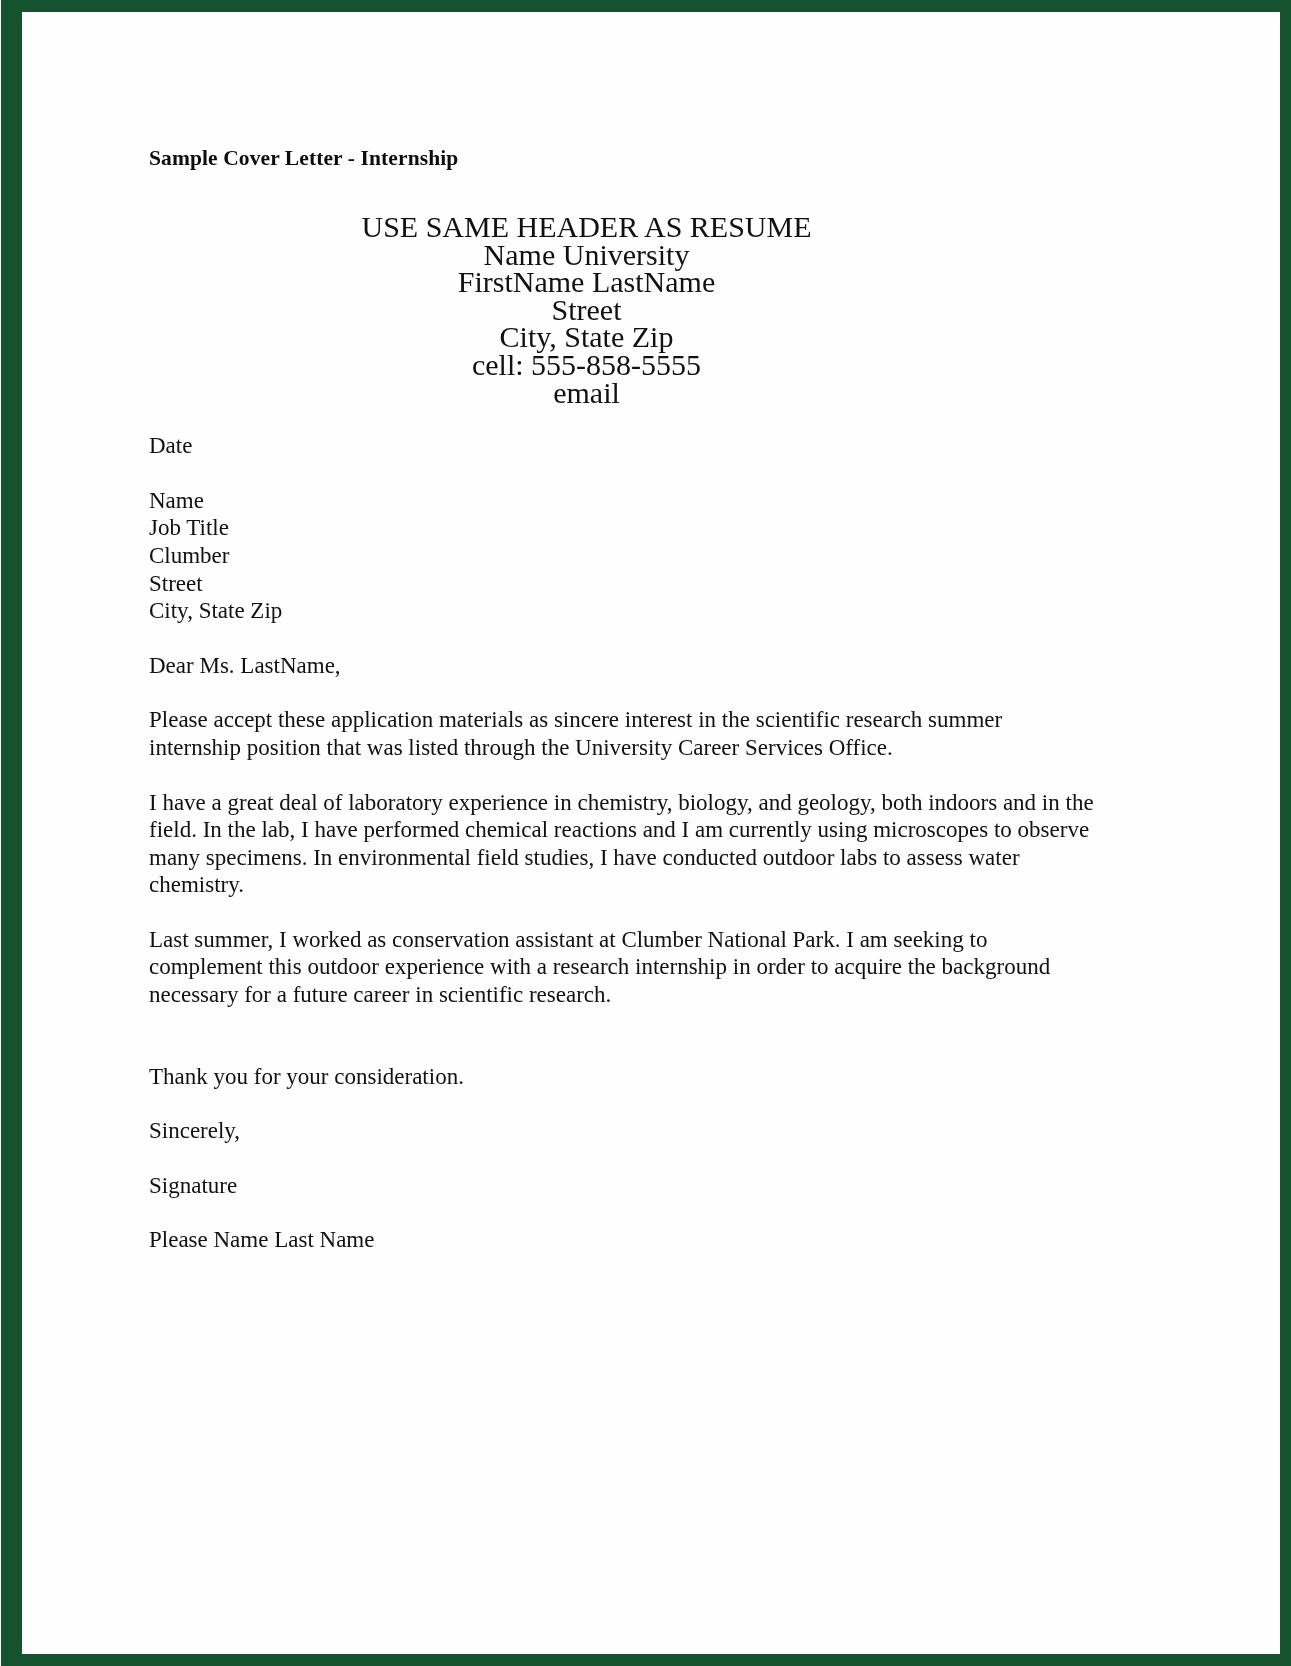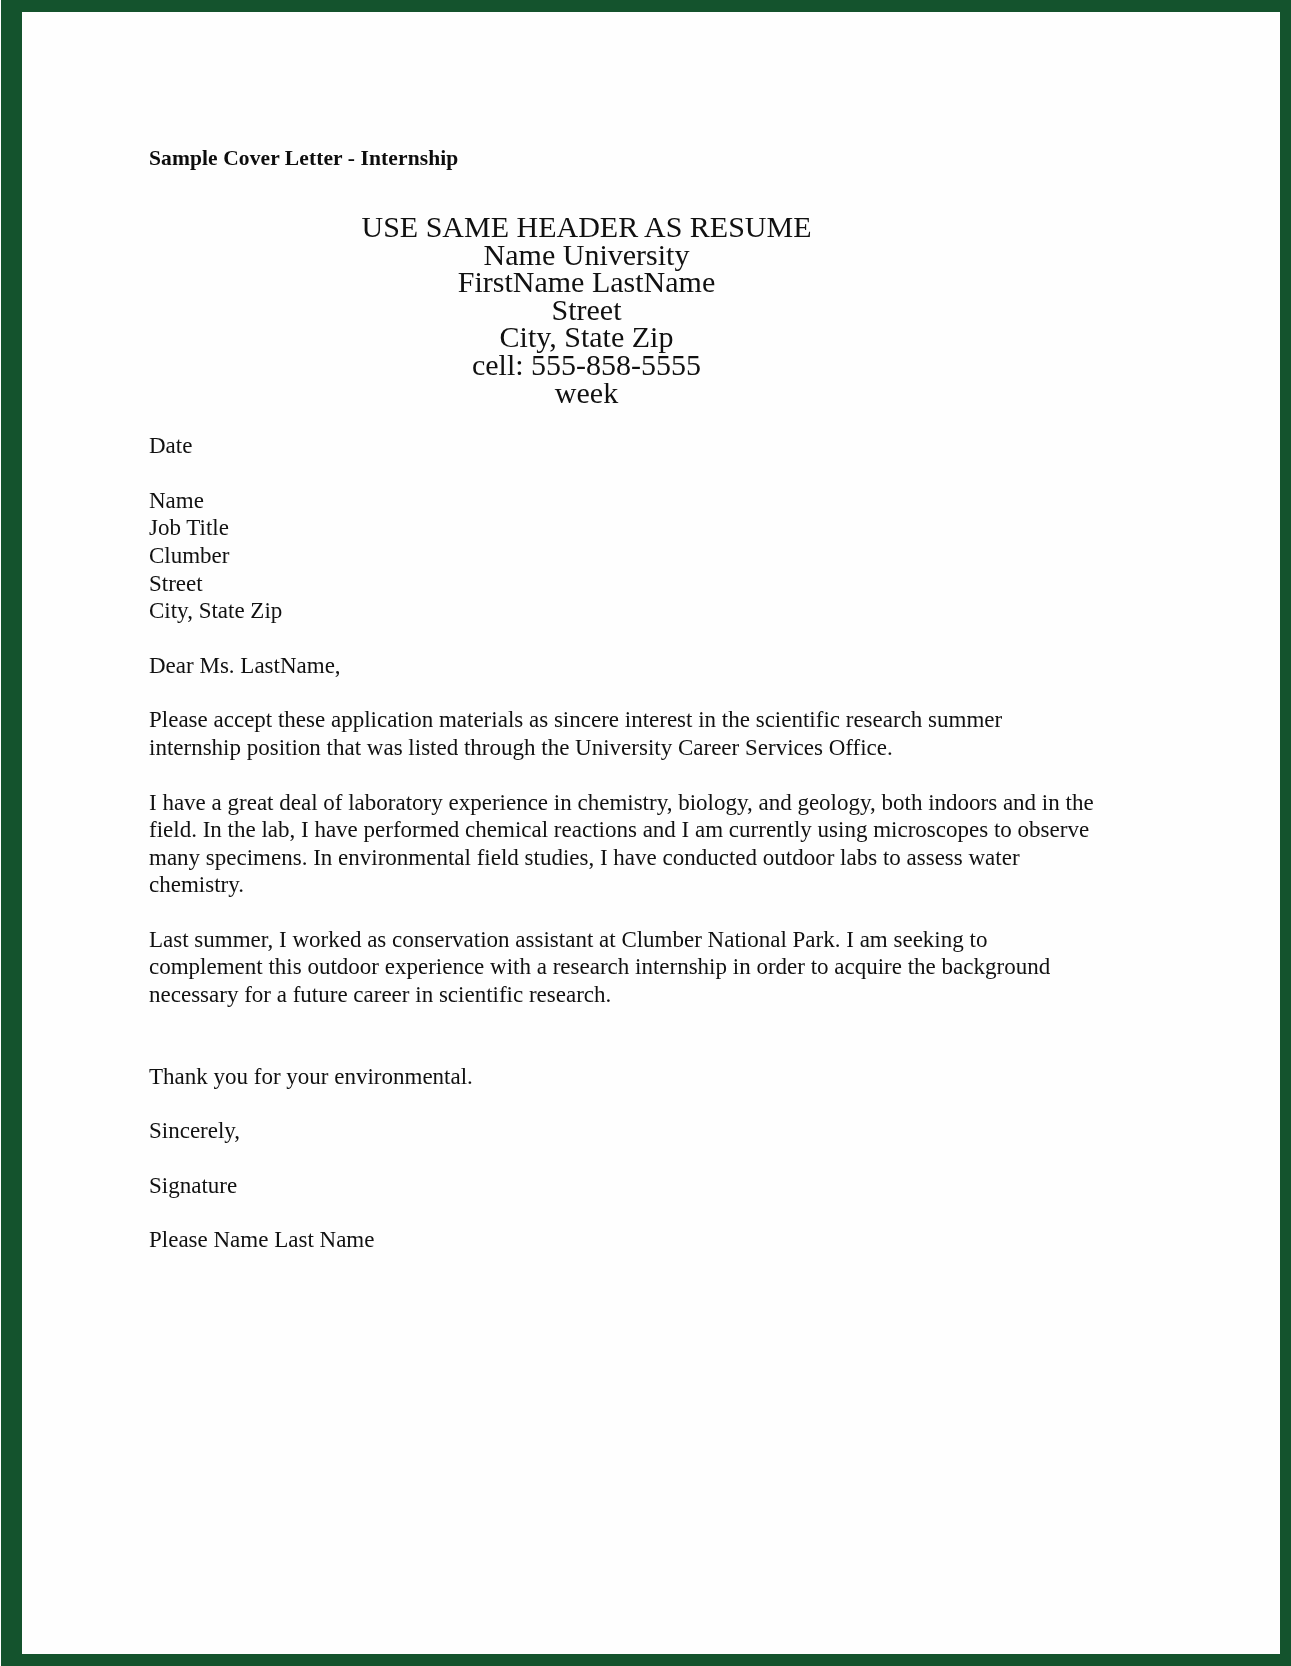--- a/index.html
+++ b/index.html
@@ -96,21 +96,21 @@
 
       <div class="doc-title">Sample Cover Letter - Internship</div>
 
       <div class="letterhead">
         <div class="lh-line">USE SAME HEADER AS RESUME</div>
         <div class="lh-line">Name University</div>
         <div class="lh-line">FirstName LastName</div>
         <div class="lh-line">Street</div>
         <div class="lh-line">City, State Zip</div>
         <div class="lh-line">cell: 555-858-5555</div>
-        <div class="lh-line">week</div>
+        <div class="lh-line">email</div>
       </div>
 
       <div class="spacer-date"></div>
 
       <div class="block">
         <div class="ln">Date</div>
       </div>
 
       <div class="spacer-s"></div>
 
@@ -136,21 +136,21 @@
 
       <div class="spacer-p"></div>
 
       <div class="para">Last summer, I worked as conservation assistant at Clumber National Park. I am seeking to complement this outdoor experience with a research internship in order to acquire the background necessary for a future career in scientific research.</div>
 
       <div class="spacer-p"></div>
 
 
       <div class="spacer-p"></div>
 
-      <div class="para nowrapline">Thank you for your environmental.</div>
+      <div class="para nowrapline">Thank you for your consideration.</div>
 
       <div class="spacer-p"></div>
 
       <div class="para nowrapline">Sincerely,</div>
 
       <div class="spacer-p"></div>
 
       <div class="para nowrapline">Signature</div>
 
       <div class="spacer-p"></div>

